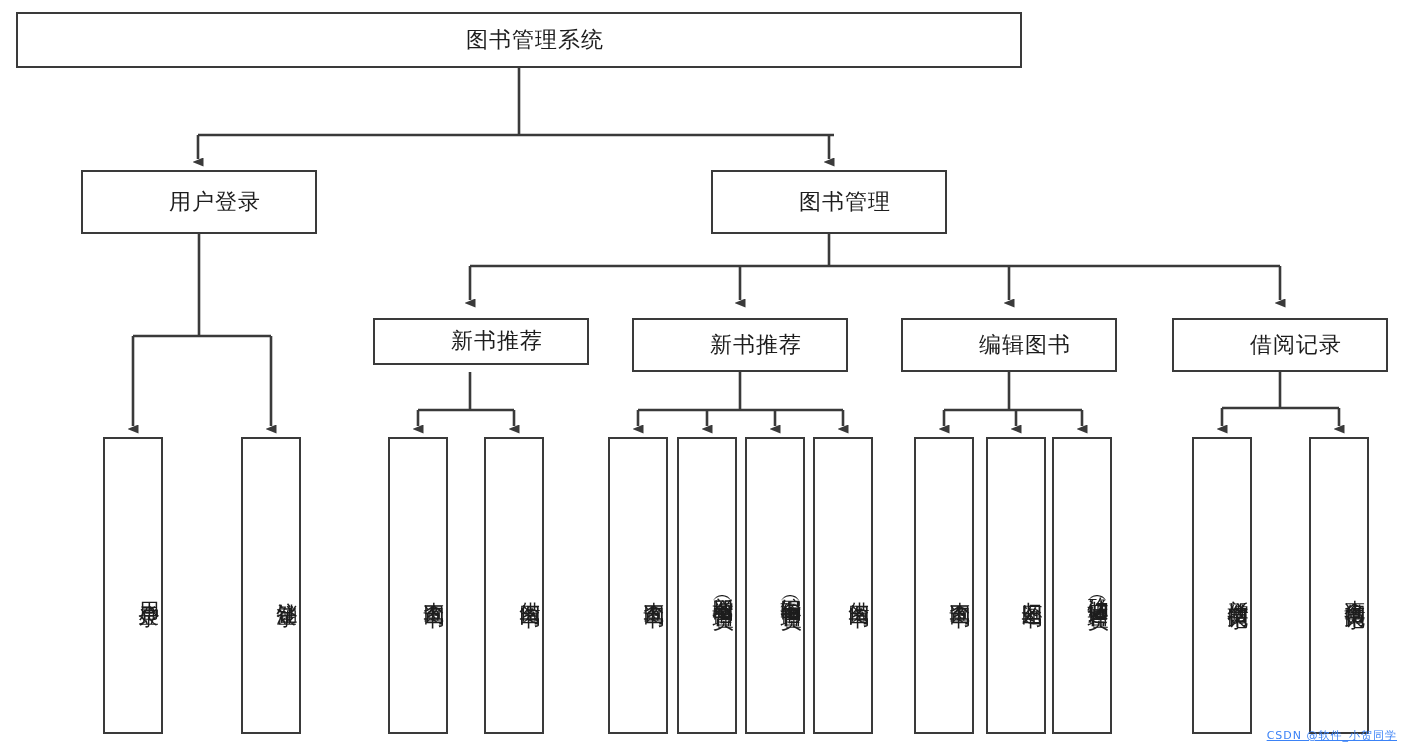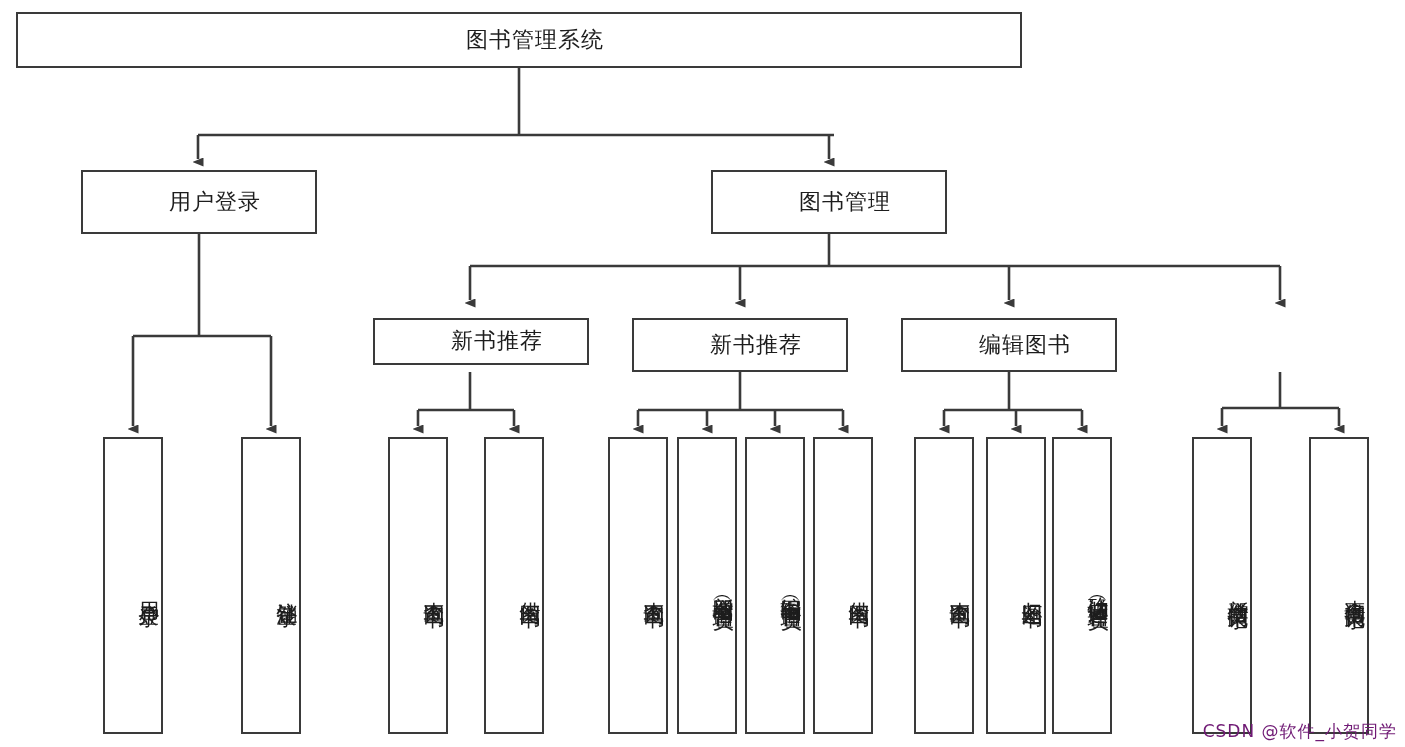--- a/index.html
+++ b/index.html
@@ -51,25 +51,26 @@
     align-items:flex-start;
   }
   .label{
     display:block;
     white-space:pre;
   }
   .watermark{
     position:absolute;
     right:8px;
     bottom:4px;
-    font-size:17px;
-    color:#701a75;
+    font-size:11px;
+    color:#3b82f6;
     letter-spacing:1px;
     white-space:nowrap;
     user-select:none;
+    text-decoration:underline;
   }
 </style>
 </head>
 <body>
 
 <div id="stage">
 
   <svg id="wires" viewBox="0 0 1405 747" xmlns="http://www.w3.org/2000/svg">
     <defs>
       <marker id="arrow" markerWidth="9" markerHeight="11" refX="1.5" refY="5.5" orient="auto" markerUnits="userSpaceOnUse">
@@ -133,20 +134,23 @@
 
   <div class="node node-h" style="left:362px;top:318px;width:216px;height:47px;margin-left:11px;">
     <span class="label">新书推荐</span>
   </div>
   <div class="node node-h" style="left:632px;top:318px;width:216px;height:54px;">
     <span class="label">新书推荐</span>
   </div>
   <div class="node node-h" style="left:901px;top:318px;width:216px;height:54px;">
     <span class="label">编辑图书</span>
   </div>
+  <div class="node node-h" style="left:1172px;top:318px;width:216px;height:54px;">
+    <span class="label">借阅记录</span>
+  </div>
 
   <div class="node node-v" style="left:103px;top:437px;width:60px;height:297px;">
     <span class="label">用户登录</span>
   </div>
   <div class="node node-v" style="left:241px;top:437px;width:60px;height:297px;">
     <span class="label">注销登录</span>
   </div>
 
   <div class="node node-v" style="left:388px;top:437px;width:60px;height:297px;">
     <span class="label">查询图书</span>

